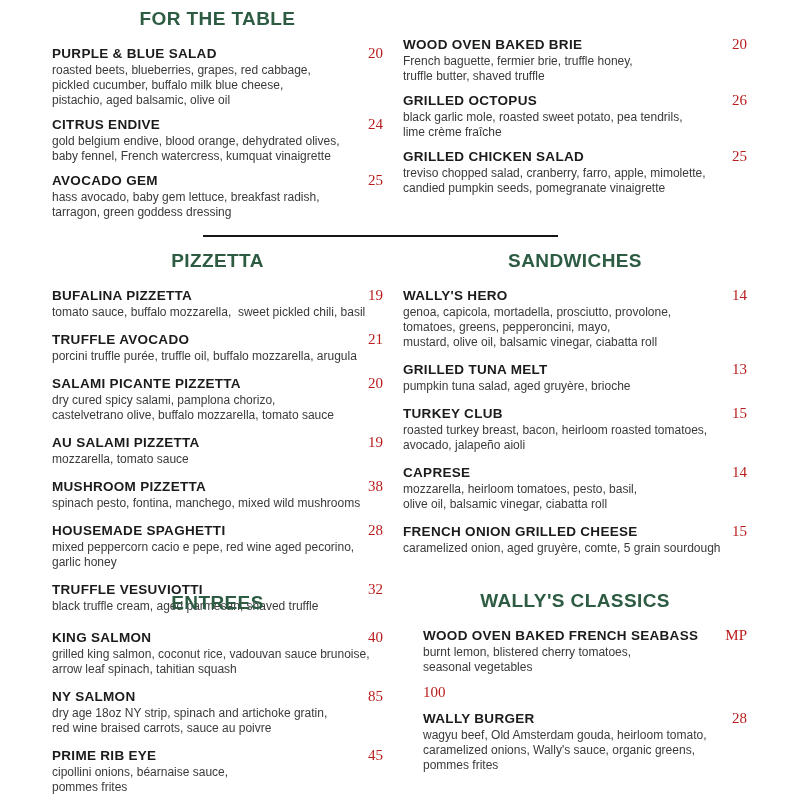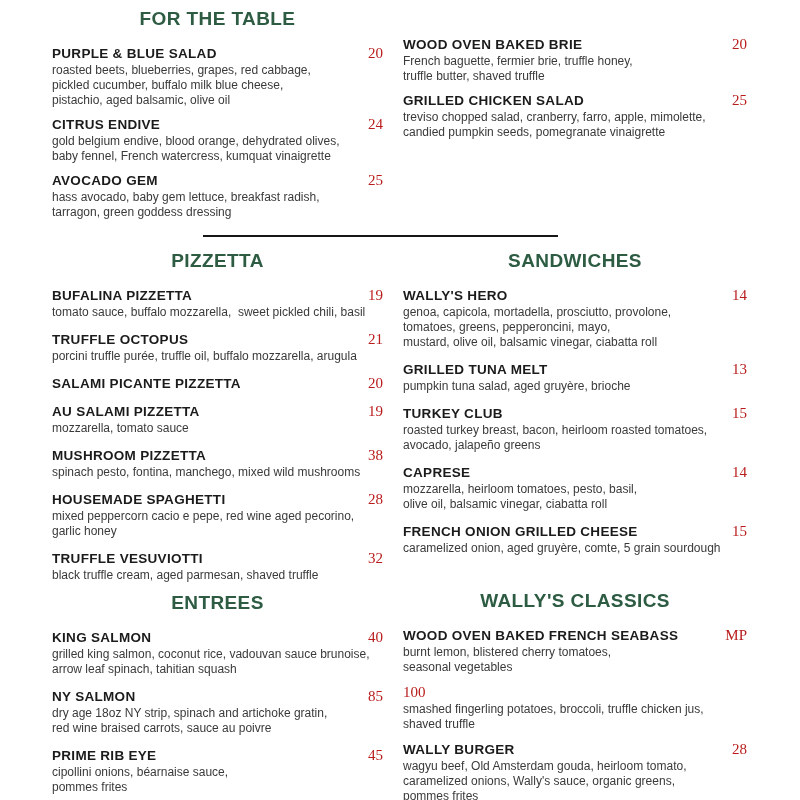--- a/index.html
+++ b/index.html
@@ -21,21 +21,21 @@
     font-size: 19px;
     font-weight: bold;
     letter-spacing: 0.4px;
     color: #2d5c43;
     margin: 0 0 15px 0;
     line-height: 22px;
     text-align: center;
   }
   .item { margin-bottom: 11px; }
   .ftt .item { margin-bottom: 8px; }
-  .classics .item { margin-bottom: 9px; }
+  .classics .item { margin-bottom: 9px; margin-left: 20px; }
   .ih {
     display: flex;
     justify-content: space-between;
     align-items: center;
     line-height: 17px;
   }
   .in {
     font-size: 13.5px;
     font-weight: bold;
     letter-spacing: 0.3px;
@@ -101,20 +101,28 @@
   <div class="item">
     <div class="ih">
         <span class="in">WOOD OVEN BAKED BRIE</span>
         <span class="ip">20</span>
       </div>
     <div class="id">French baguette, fermier brie, truffle honey,
 truffle butter, shaved truffle</div>
   </div>
   <div class="item">
     <div class="ih">
+        <span class="in">GRILLED OCTOPUS</span>
+        <span class="ip">26</span>
+      </div>
+    <div class="id">black garlic mole, roasted sweet potato, pea tendrils,
+lime crème fraîche</div>
+  </div>
+  <div class="item">
+    <div class="ih">
         <span class="in">GRILLED CHICKEN SALAD</span>
         <span class="ip">25</span>
       </div>
     <div class="id">treviso chopped salad, cranberry, farro, apple, mimolette,
 candied pumpkin seeds, pomegranate vinaigrette</div>
   </div>
 </div>
 
 <div class="divider"></div>
 
@@ -123,30 +131,32 @@
 
   <div class="item">
     <div class="ih">
         <span class="in">BUFALINA PIZZETTA</span>
         <span class="ip">19</span>
       </div>
     <div class="id">tomato sauce, buffalo mozzarella,  sweet pickled chili, basil</div>
   </div>
   <div class="item">
     <div class="ih">
-        <span class="in">TRUFFLE OCTOPUS</span>
+        <span class="in">TRUFFLE AVOCADO</span>
         <span class="ip">21</span>
       </div>
     <div class="id">porcini truffle purée, truffle oil, buffalo mozzarella, arugula</div>
   </div>
   <div class="item">
     <div class="ih">
         <span class="in">SALAMI PICANTE PIZZETTA</span>
         <span class="ip">20</span>
       </div>
+    <div class="id">dry cured spicy salami, pamplona chorizo,
+castelvetrano olive, buffalo mozzarella, tomato sauce</div>
   </div>
   <div class="item">
     <div class="ih">
         <span class="in">AU SALAMI PIZZETTA</span>
         <span class="ip">19</span>
       </div>
     <div class="id">mozzarella, tomato sauce</div>
   </div>
   <div class="item">
     <div class="ih">
@@ -190,21 +200,21 @@
         <span class="ip">13</span>
       </div>
     <div class="id">pumpkin tuna salad, aged gruyère, brioche</div>
   </div>
   <div class="item">
     <div class="ih">
         <span class="in">TURKEY CLUB</span>
         <span class="ip">15</span>
       </div>
     <div class="id">roasted turkey breast, bacon, heirloom roasted tomatoes,
-avocado, jalapeño greens</div>
+avocado, jalapeño aioli</div>
   </div>
   <div class="item">
     <div class="ih">
         <span class="in">CAPRESE</span>
         <span class="ip">14</span>
       </div>
     <div class="id">mozzarella, heirloom tomatoes, pesto, basil,
 olive oil, balsamic vinegar, ciabatta roll</div>
   </div>
   <div class="item">
@@ -253,22 +263,20 @@
         <span class="in">WOOD OVEN BAKED FRENCH SEABASS</span>
         <span class="ip">MP</span>
       </div>
     <div class="id">burnt lemon, blistered cherry tomatoes,
 seasonal vegetables</div>
   </div>
   <div class="item">
     <div class="ih">
         <span class="ip">100</span>
       </div>
-    <div class="id">smashed fingerling potatoes, broccoli, truffle chicken jus,
-shaved truffle</div>
   </div>
   <div class="item">
     <div class="ih">
         <span class="in">WALLY BURGER</span>
         <span class="ip">28</span>
       </div>
     <div class="id">wagyu beef, Old Amsterdam gouda, heirloom tomato,
 caramelized onions, Wally's sauce, organic greens,
 pommes frites</div>
   </div>

